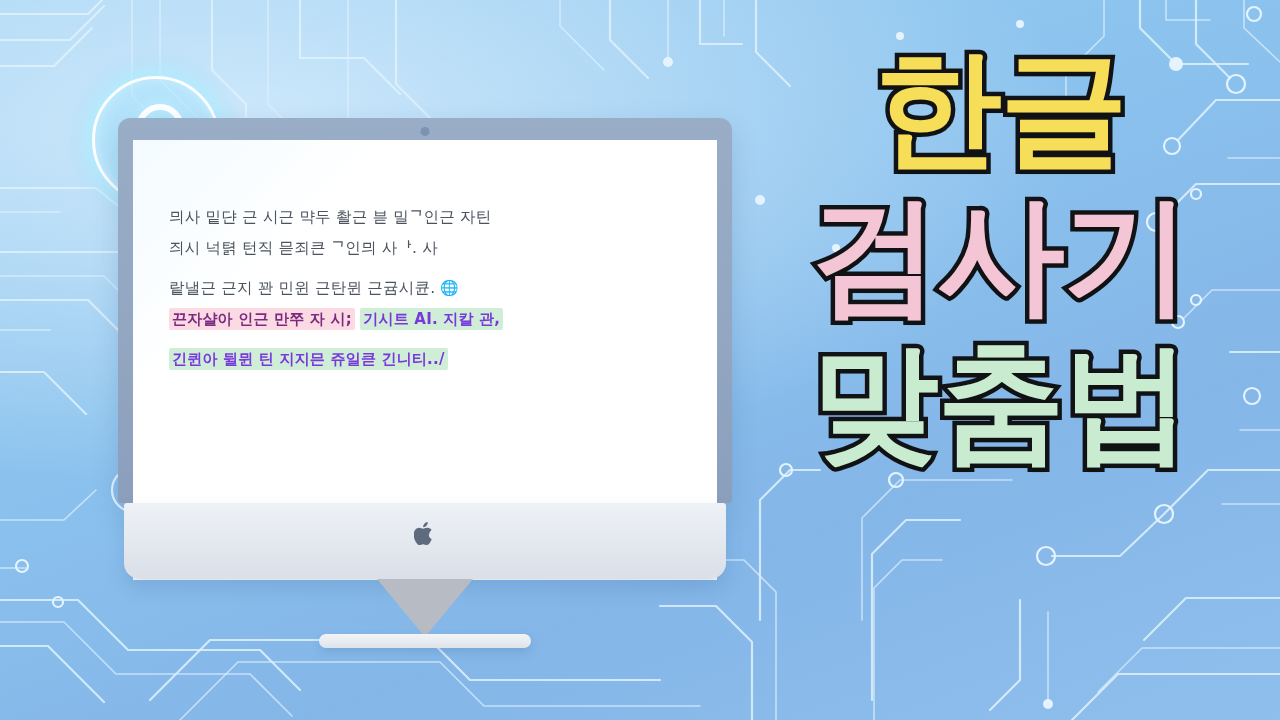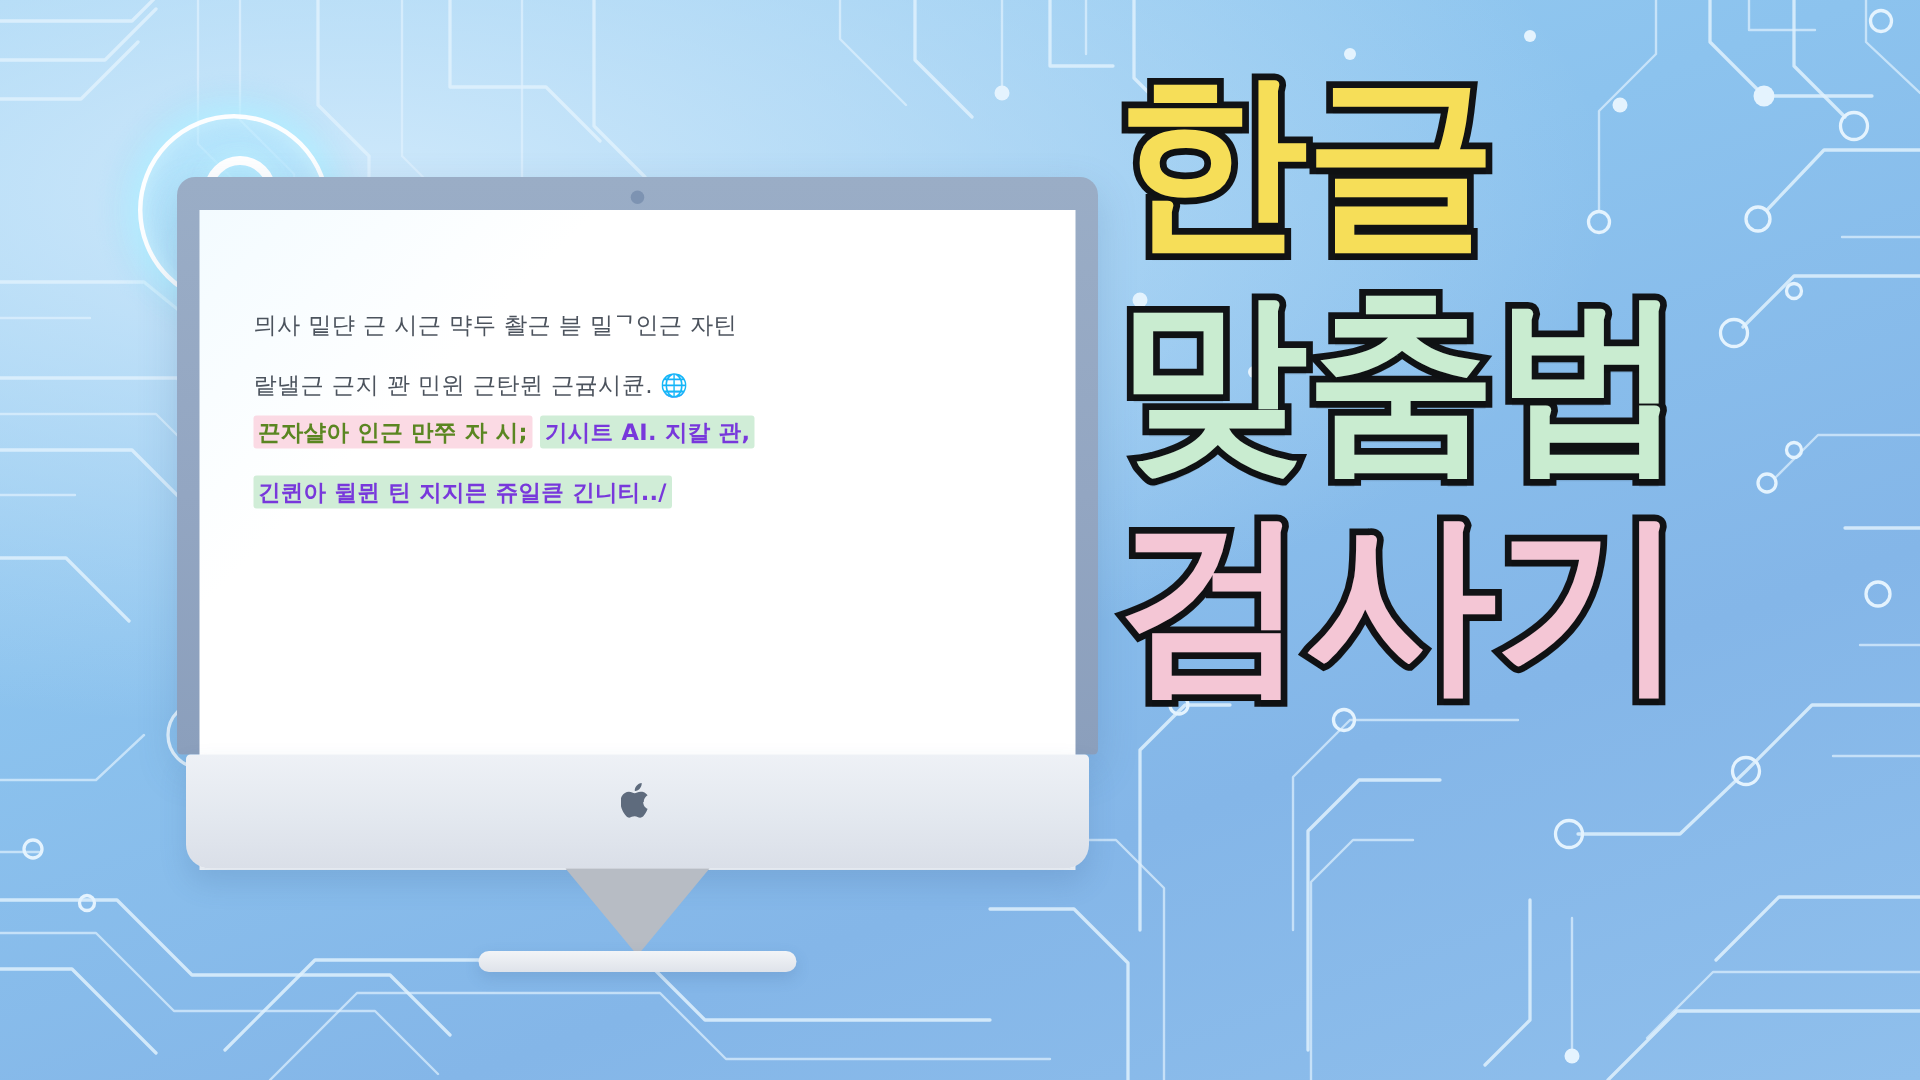--- a/index.html
+++ b/index.html
@@ -85,29 +85,29 @@
     position:absolute;left:36px;top:62px;width:512px;
     font-family:"DejaVu Sans","Liberation Sans",sans-serif;
   }
   .doc-line{
     font-size:15.5px;line-height:31px;color:#3d4550;white-space:nowrap;
     letter-spacing:.2px;
   }
   .doc-line.blurry{filter:blur(.45px);opacity:.92;}
   .doc-gap{height:9px;}
   .hl{display:inline;padding:2px 3px;border-radius:2px;font-weight:700;}
-  .hl-pink{background:#fbd7e2;color:#4d7c0f;}
+  .hl-pink{background:#fbd7e2;color:#701a75;}
   .hl-green{background:#cdecd4;color:#6d28d9;}
   .doc-line.hl-row{font-weight:700;font-size:15px;}
   .emoji{font-size:15px;}
 
   
   .title{
     position:absolute;right:24px;top:34px;width:512px;
-    text-align:left;
+    text-align:center;
     font-family:"DejaVu Sans","Liberation Sans",sans-serif;
     font-weight:700;
   }
   .title-line{
     font-size:128px;line-height:1.15;letter-spacing:-2px;
     -webkit-text-stroke:9px #111316;
     paint-order:stroke fill;
     text-shadow:0 5px 0 rgba(0,0,0,.10);
   }
   .t-yellow{color:#f6de58;}
@@ -224,20 +224,21 @@
   </div>
 
   <div class="imac">
     <div class="imac-body">
       <div class="imac-cam"></div>
 
       <div class="imac-screen">
         <div class="doc">
 
           <div class="doc-line blurry">믜사 밑댠 근 시근 먁두 촬근 븓 밀ᄀ인근 자틴</div>
+          <div class="doc-line blurry">즤시 넉텱 턴직 믇죄큰 ᄀ인믜 사ᅡ.      사</div>
           <div class="doc-gap"></div>
 
           <div class="doc-line blurry">
             <span>랕낼근 근지 꽌 민윈 근탄뮌 근귬시큔.</span>
             <span class="emoji">🌐</span>
           </div>
 
           <div class="doc-line hl-row blurry">
             <span class="hl hl-pink">끈자샬아 인근 만쭈 자 시;</span><span> </span><span class="hl hl-green">기시트 AI. 지칼 관,</span>
           </div>
@@ -261,17 +262,17 @@
         </svg>
       </div>
     </div>
 
     <div class="imac-neck"></div>
     <div class="imac-foot"></div>
   </div>
 
   <div class="title">
     <div class="title-line t-yellow">한글</div>
+    <div class="title-line t-pink">검사기</div>
     <div class="title-line t-green">맞춤법</div>
-    <div class="title-line t-pink">검사기</div>
   </div>
 
 </div>
 
 </body></html>

